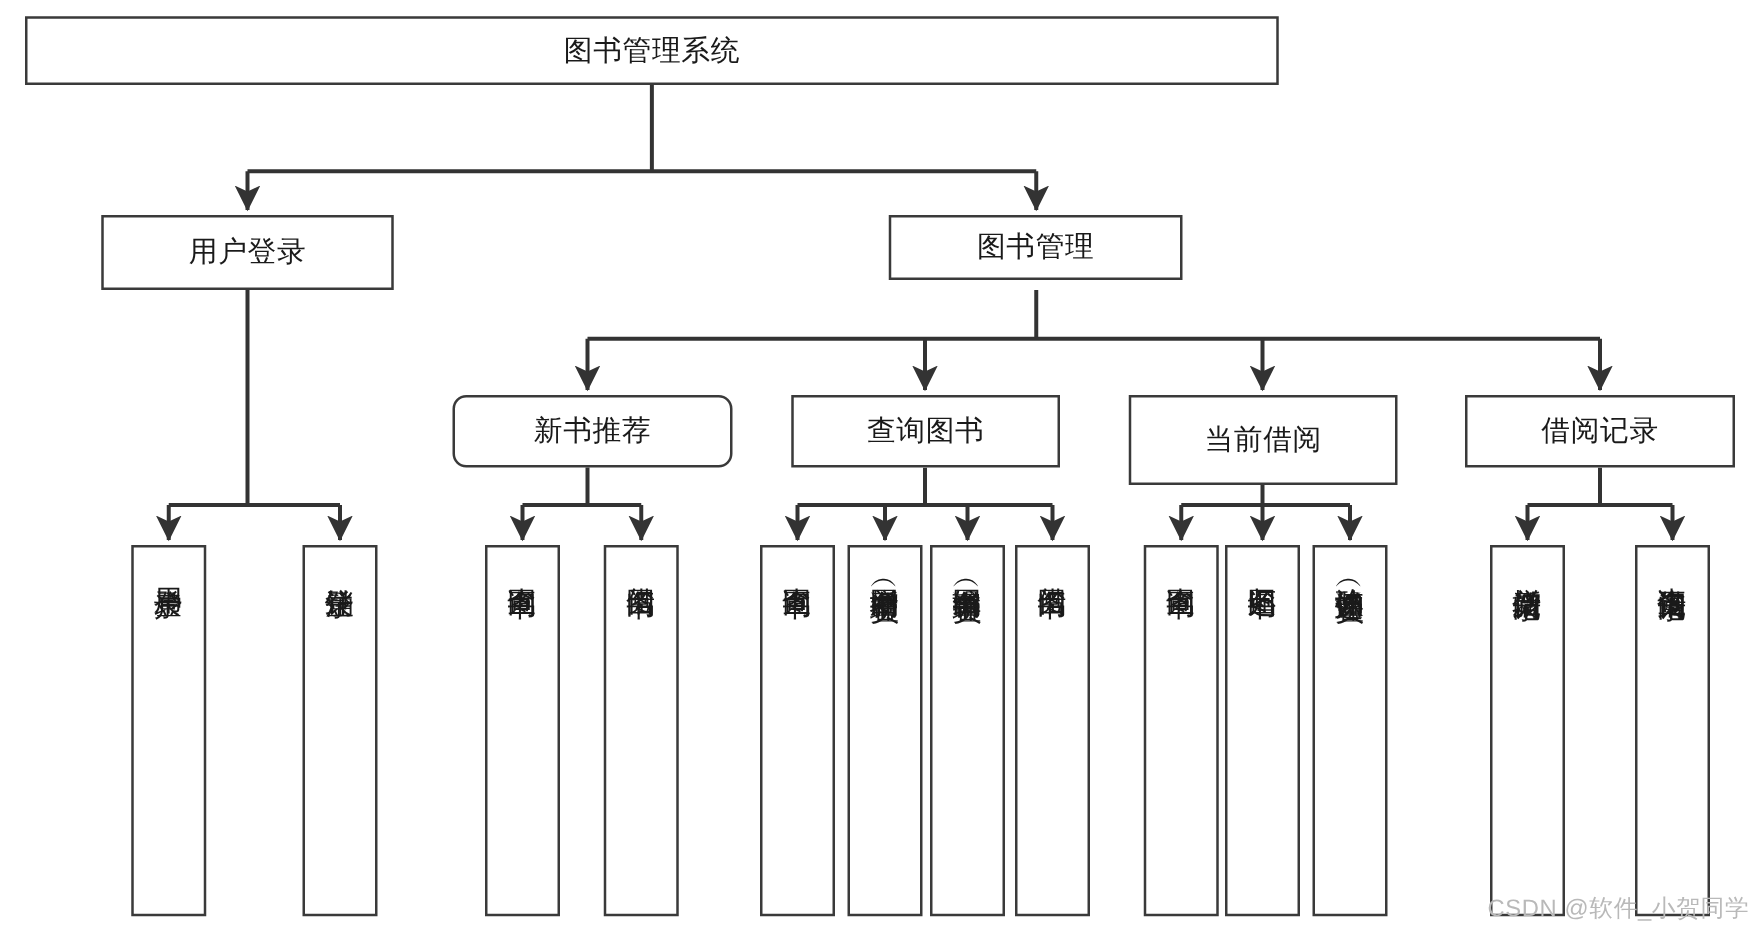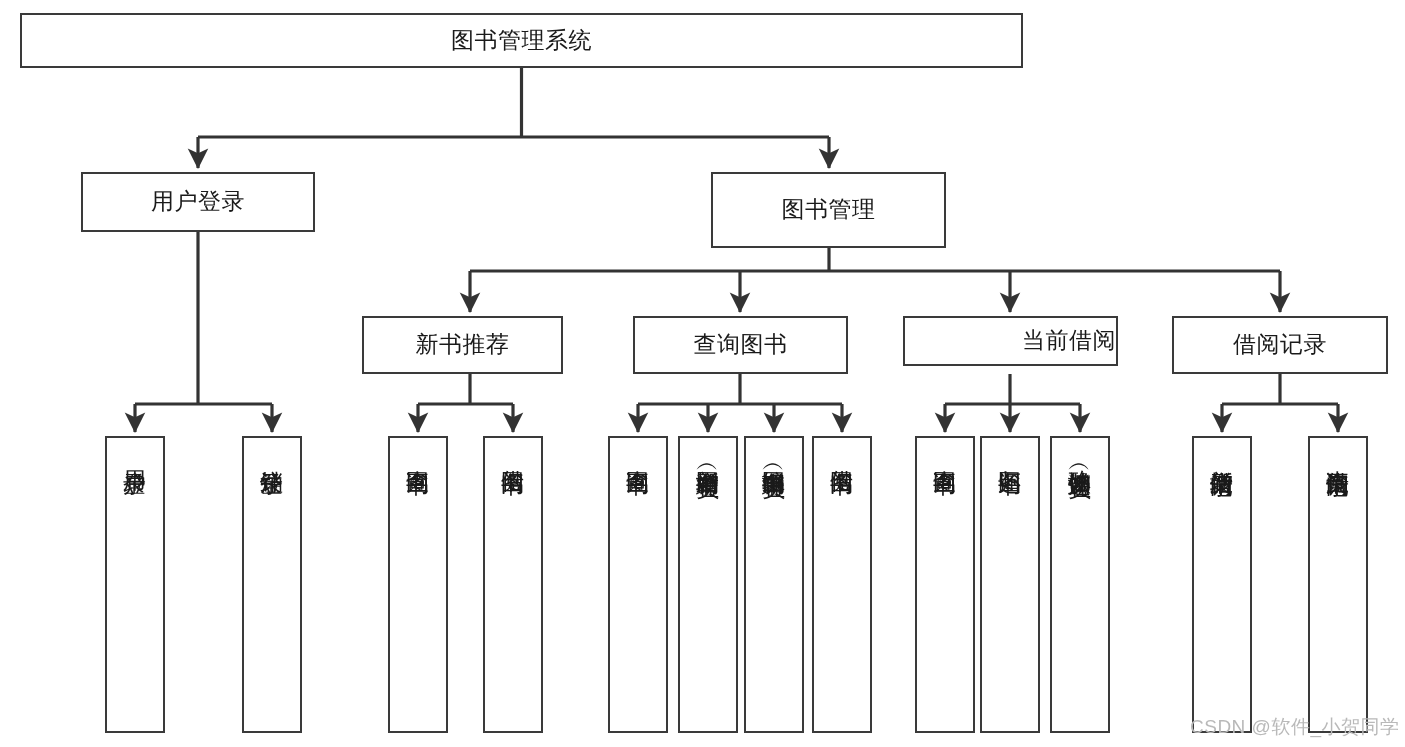--- a/index.html
+++ b/index.html
@@ -124,31 +124,31 @@
     </g>
   </svg>
 
   <div class="node node-h node-root" style="left:20px; top:13px; width:1003px; height:55px;text-align:center;">
     <span>图书管理系统</span>
   </div>
 
   <div class="node node-h" style="left:81px; top:172px; width:234px; height:60px;">
     <span>用户登录</span>
   </div>
-  <div class="node node-h" style="left:711px; top:172px; width:235px; height:76px;">
+  <div class="node node-h" style="left:711px; top:172px; width:235px; height:52px;">
     <span>图书管理</span>
   </div>
 
-  <div class="node node-h" style="left:362px; top:316px; width:201px; height:58px;">
+  <div class="node node-h" style="left:362px; top:316px; width:224px; height:58px;border-radius:11px;">
     <span>新书推荐</span>
   </div>
   <div class="node node-h" style="left:633px; top:316px; width:215px; height:58px;">
     <span>查询图书</span>
   </div>
-  <div class="node node-h" style="left:903px; top:316px; width:215px; height:50px;justify-content:flex-end;">
+  <div class="node node-h" style="left:903px; top:316px; width:215px; height:72px;">
     <span>当前借阅</span>
   </div>
   <div class="node node-h" style="left:1172px; top:316px; width:216px; height:58px;align-items:center;">
     <span>借阅记录</span>
   </div>
 
   <div class="node node-v" style="left:105px; top:436px; width:60px; height:297px;">
     <span class="vlabel">用户登录</span>
   </div>
   <div class="node node-v" style="left:242px; top:436px; width:60px; height:297px;">

